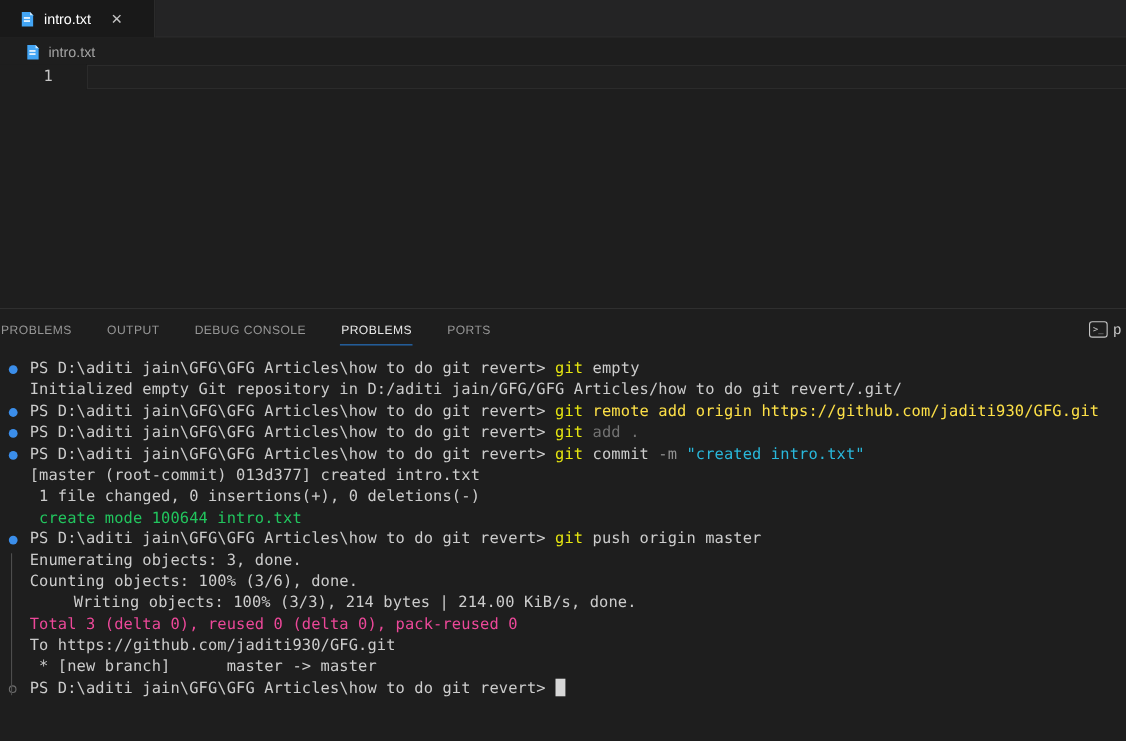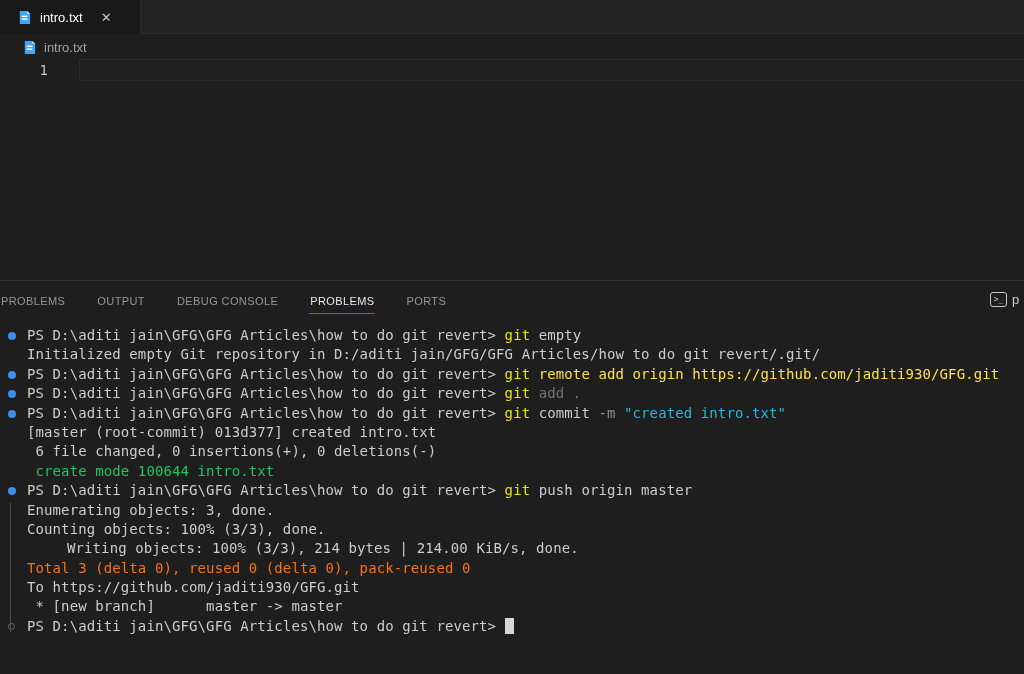--- a/index.html
+++ b/index.html
@@ -157,27 +157,27 @@
         <span class="ps-label">p</span>
       </div>
     </div>
     <div class="terminal" id="terminal">
         <div class="t-line"><span class="t-bullet filled"></span><span style="color: rgb(204, 204, 204);">PS D:\aditi jain\GFG\GFG Articles\how to do git revert&gt; </span><span style="color: rgb(229, 229, 16);">git</span><span style="color: rgb(204, 204, 204);"> empty</span></div>
         <div class="t-line"><span style="color: rgb(204, 204, 204);">Initialized empty Git repository in D:/aditi jain/GFG/GFG Articles/how to do git revert/.git/</span></div>
         <div class="t-line"><span class="t-bullet filled"></span><span style="color: rgb(204, 204, 204);">PS D:\aditi jain\GFG\GFG Articles\how to do git revert&gt; </span><span style="color: rgb(229, 229, 16);">git</span><span style="color: #fde047;"> remote add origin https://github.com/jaditi930/GFG.git</span></div>
         <div class="t-line"><span class="t-bullet filled"></span><span style="color: rgb(204, 204, 204);">PS D:\aditi jain\GFG\GFG Articles\how to do git revert&gt; </span><span style="color: rgb(229, 229, 16);">git</span><span style="color: #737373;"> add .</span></div>
         <div class="t-line"><span class="t-bullet filled"></span><span style="color: rgb(204, 204, 204);">PS D:\aditi jain\GFG\GFG Articles\how to do git revert&gt; </span><span style="color: rgb(229, 229, 16);">git</span><span style="color: rgb(204, 204, 204);"> commit </span><span style="color: rgb(143, 143, 143);">-m</span><span style="color: rgb(204, 204, 204);"> </span><span style="color: rgb(41, 184, 219);">"created intro.txt"</span></div>
         <div class="t-line"><span style="color: rgb(204, 204, 204);">[master (root-commit) 013d377] created intro.txt</span></div>
-        <div class="t-line"><span style="color: rgb(204, 204, 204);"> 6 file changed, 0 insertions(+), 0 deletions(-)</span></div>
+        <div class="t-line"><span style="color: rgb(204, 204, 204);"> 1 file changed, 0 insertions(+), 0 deletions(-)</span></div>
         <div class="t-line"><span style="color: #22c55e;"> create mode 100644 intro.txt</span></div>
         <div class="t-line"><span class="t-bullet filled"></span><span style="color: rgb(204, 204, 204);">PS D:\aditi jain\GFG\GFG Articles\how to do git revert&gt; </span><span style="color: rgb(229, 229, 16);">git</span><span style="color: rgb(204, 204, 204);"> push origin master</span></div>
         <div class="t-line"><span style="color: rgb(204, 204, 204);">Enumerating objects: 3, done.</span></div>
-        <div class="t-line"><span style="color: rgb(204, 204, 204);">Counting objects: 100% (3/3), done.</span></div>
+        <div class="t-line"><span style="color: rgb(204, 204, 204);">Counting objects: 100% (3/6), done.</span></div>
         <div class="t-line"><span style="color: rgb(204, 204, 204); margin-left: 40px;">Writing objects: 100% (3/3), 214 bytes | 214.00 KiB/s, done.</span></div>
-        <div class="t-line"><span style="color: #f97316; text-align: right;">Total 3 (delta 0), reused 0 (delta 0), pack-reused 0</span></div>
+        <div class="t-line"><span style="color: #ec4899; text-align: right;">Total 3 (delta 0), reused 0 (delta 0), pack-reused 0</span></div>
         <div class="t-line"><span style="color: rgb(204, 204, 204);">To https://github.com/jaditi930/GFG.git</span></div>
         <div class="t-line"><span style="color: rgb(204, 204, 204);"> * [new branch]      master -&gt; master</span></div>
         <div class="t-line"><span class="t-bullet hollow"></span><span style="color: rgb(204, 204, 204);">PS D:\aditi jain\GFG\GFG Articles\how to do git revert&gt; </span><span class="t-cursor"></span></div>
         <div class="output-rail" style="top: 185.6px; height: 129.8px;"></div>
       </div>
   </div>
 
 </div>
 
 </body></html>

